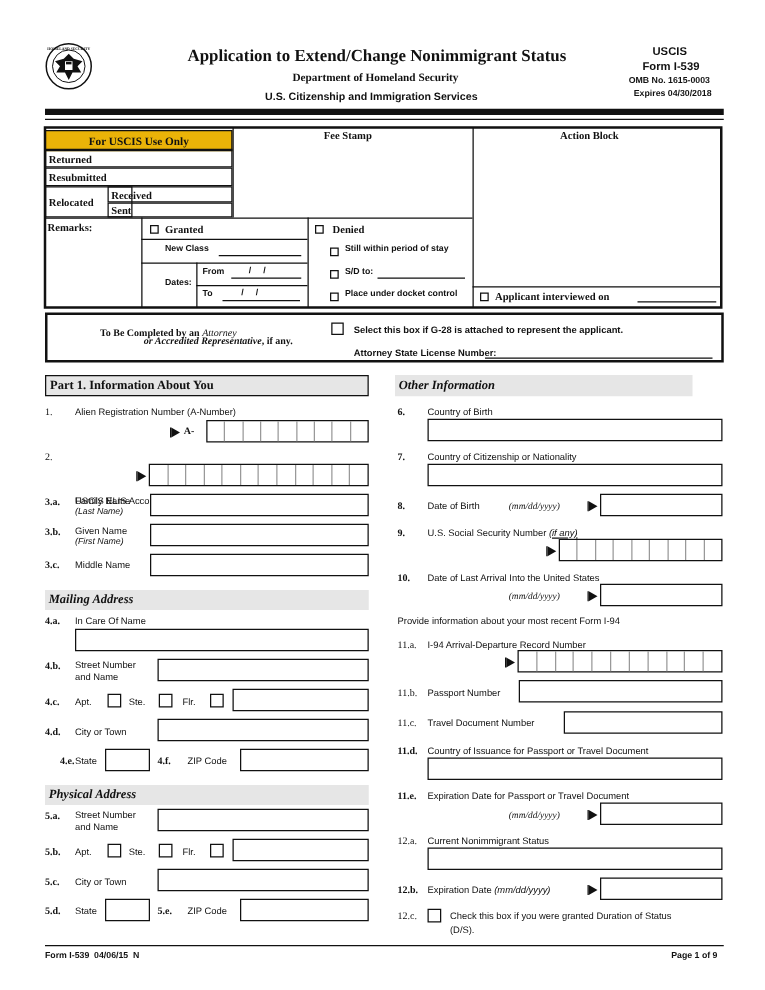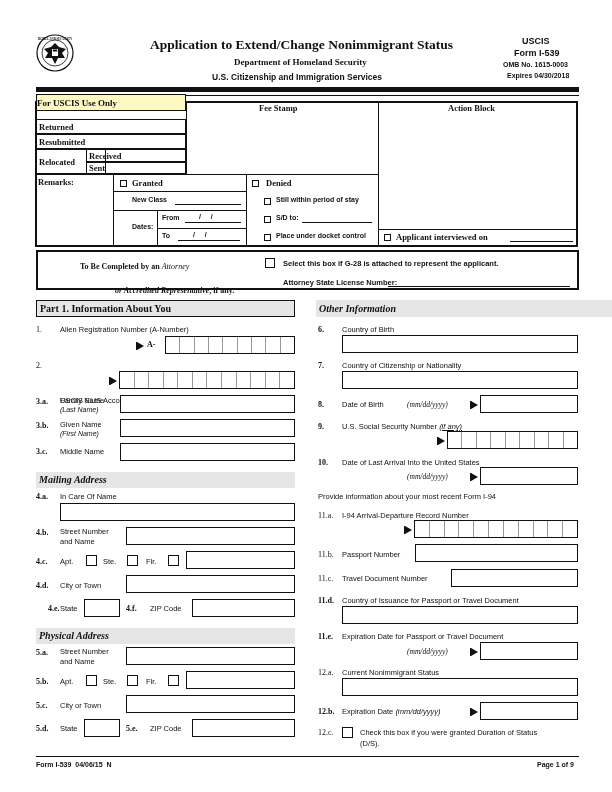--- a/index.html
+++ b/index.html
@@ -44,21 +44,21 @@
 <div class="abs b sans" style="left:522px;top:36px;font-size:9px;">USCIS</div>
 <div class="abs b sans" style="left:514px;top:48px;font-size:9px;">Form I-539</div>
 <div class="abs sans" style="left:503px;top:61px;font-size:7px;">OMB No. 1615-0003</div>
 <div class="abs sans" style="left:507px;top:72px;font-size:7px;">Expires 04/30/2018</div>
 
 <div class="line" style="left:36px;top:87px;width:543px;height:5px;"></div>
 <div class="line" style="left:36px;top:95px;width:543px;height:1px;"></div>
 
 <div class="abs" style="left:35px;top:101px;width:543px;height:146px;border:2px solid #111;"></div>
 
-<div class="tbl-cell b" style="left:36px;top:94px;width:150px;height:17px;background:#fef9c3;text-align:left;line-height:16px;font-size:9px;">
+<div class="tbl-cell b" style="left:36px;top:104px;width:150px;height:17px;background:#eab308;text-align:center;line-height:16px;font-size:9px;">
   <span>For USCIS Use Only</span>
 </div>
 <div class="tbl-cell b" style="left:36px;top:119px;width:150px;height:15px;padding-left:2px;line-height:14px;font-size:8.5px;"><span>Returned</span></div>
 <div class="tbl-cell b" style="left:36px;top:134px;width:150px;height:15px;padding-left:2px;line-height:14px;font-size:8.5px;"><span>Resubmitted</span></div>
 <div class="tbl-cell b" style="left:36px;top:149px;width:70px;height:25px;padding-left:2px;line-height:24px;font-size:8.5px;"><span>Relocated</span></div>
 <div class="tbl-cell b" style="left:86px;top:149px;width:100px;height:13px;padding-left:2px;line-height:12px;font-size:8.5px;"><span>Received</span></div>
 <div class="tbl-cell b" style="left:86px;top:162px;width:100px;height:12px;padding-left:2px;line-height:11px;font-size:8.5px;"><span>Sent</span></div>
 
 <div class="abs" style="left:186px;top:102px;width:1px;height:72px;background:#111;"></div>
 <div class="abs b" style="left:259px;top:103px;font-size:8.5px;">Fee Stamp</div>
@@ -98,21 +98,21 @@
 <div class="cbs" style="left:264px;top:216px;"></div>
 <div class="abs sans" style="left:276px;top:214px;font-size:7px;">S/D to:</div>
 <div class="line" style="left:302px;top:222px;width:70px;height:1px;"></div>
 <div class="cbs" style="left:264px;top:234px;"></div>
 <div class="abs sans" style="left:276px;top:232px;font-size:7px;">Place under docket control</div>
 
 <div class="abs" style="left:36px;top:250px;width:543px;height:40px;border:2px solid #111;"></div>
 <div class="abs b" style="left:80px;top:262px;font-size:8px;text-align:right;">
   <span>To Be Completed by an </span><span class="i" style="font-weight:normal;">Attorney</span>
 </div>
-<div class="abs" style="left:74px;top:286px;font-size:8px;padding-left:41px;">
+<div class="abs" style="left:74px;top:268px;font-size:8px;padding-left:41px;">
   <span class="i">or Accredited Representative</span><span>, if any.</span>
 </div>
 <div class="cb" style="left:265px;top:258px;width:10px;height:10px;"></div>
 <div class="abs sans" style="left:283px;top:259px;font-size:7.5px;">Select this box if G-28 is attached to represent the applicant.</div>
 <div class="abs sans" style="left:283px;top:278px;font-size:7.5px;">Attorney State License Number:</div>
 <div class="line" style="left:388px;top:286px;width:182px;height:1px;"></div>
 
 <div class="abs b" style="left:36px;top:300px;width:259px;height:17px;border:1px solid #111;background:#e6e6e6;padding-left:3px;line-height:16px;font-size:10px;">
   <span>Part 1.  Information About You</span>
 </div>
@@ -216,21 +216,21 @@
 <div class="lbl sans" style="left:60px;top:701px;font-size:7.5px;">City or Town</div>
 <div class="box" style="left:126px;top:695px;width:169px;height:18px;"></div>
 
 <div class="num" style="left:36px;top:724px;">5.d.</div>
 <div class="lbl sans" style="left:60px;top:724px;font-size:7.5px;">State</div>
 <div class="box" style="left:84px;top:719px;width:36px;height:18px;"></div>
 <div class="num" style="left:126px;top:724px;">5.e.</div>
 <div class="lbl sans" style="left:150px;top:724px;font-size:7.5px;">ZIP Code</div>
 <div class="box" style="left:192px;top:719px;width:103px;height:18px;"></div>
 
-<div class="secthead" style="left:316px;top:300px;width:296px;height:17px;line-height:17px;">Other Information</div>
+<div class="secthead" style="left:316px;top:300px;width:238px;height:17px;line-height:17px;">Other Information</div>
 
 <div class="num" style="left:318px;top:325px;">6.</div>
 <div class="lbl sans" style="left:342px;top:325px;font-size:7.5px;">Country of Birth</div>
 <div class="box" style="left:342px;top:335px;width:236px;height:18px;"></div>
 
 <div class="num" style="left:318px;top:361px;">7.</div>
 <div class="lbl sans" style="left:342px;top:361px;font-size:7.5px;">Country of Citizenship or Nationality</div>
 <div class="box" style="left:342px;top:371px;width:236px;height:18px;"></div>
 
 <div class="num" style="left:318px;top:400px;">8.</div>

